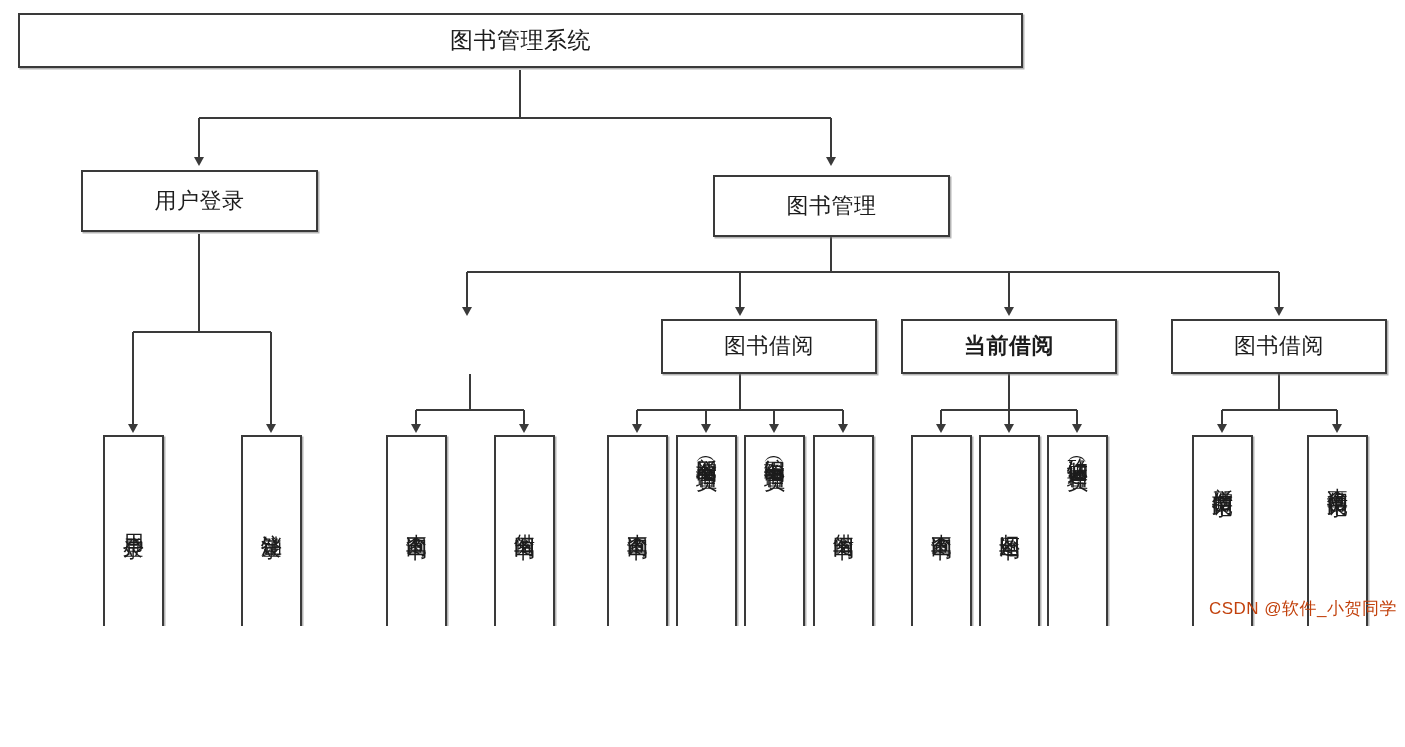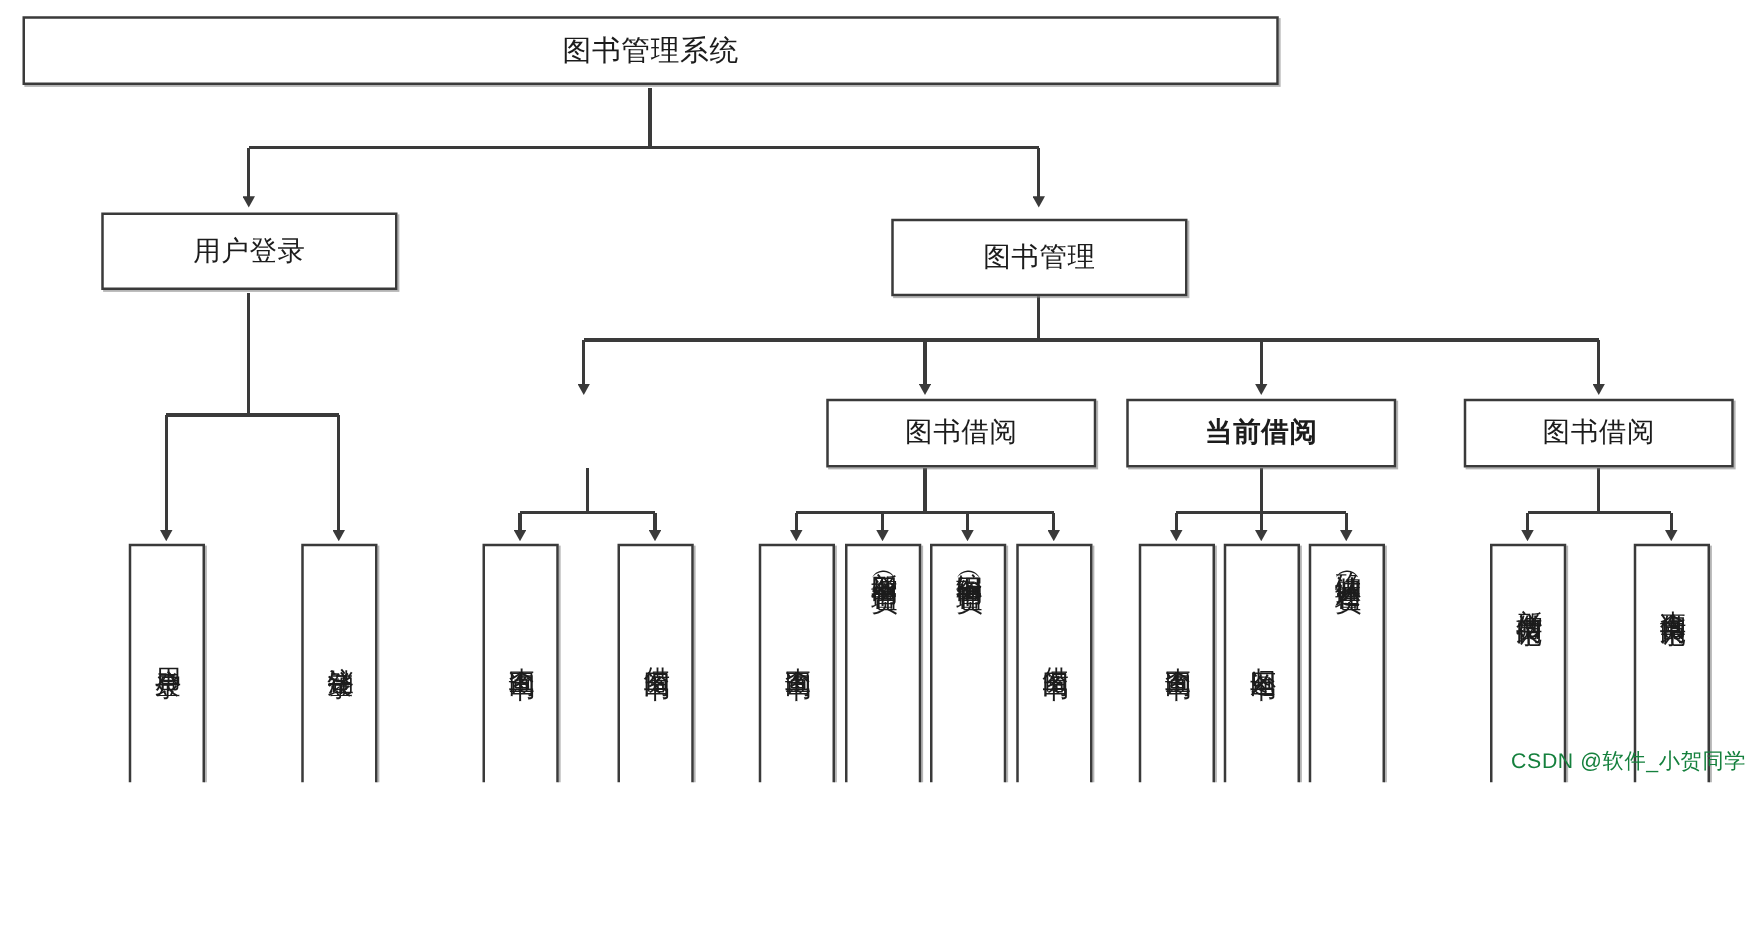--- a/index.html
+++ b/index.html
@@ -58,21 +58,21 @@
     line-height: 1.14;
     letter-spacing: 2px;
     white-space: nowrap;
     -webkit-text-orientation: upright;
   }
   .watermark {
     position: absolute;
     right: 8px;
     bottom: 6px;
     font-size: 17px;
-    color: #15803d;
+    color: #c2410c;
     letter-spacing: 0.5px;
     white-space: nowrap;
     user-select: none;
   }
 </style>
 </head>
 <body>
 
 <div id="canvas">
 

